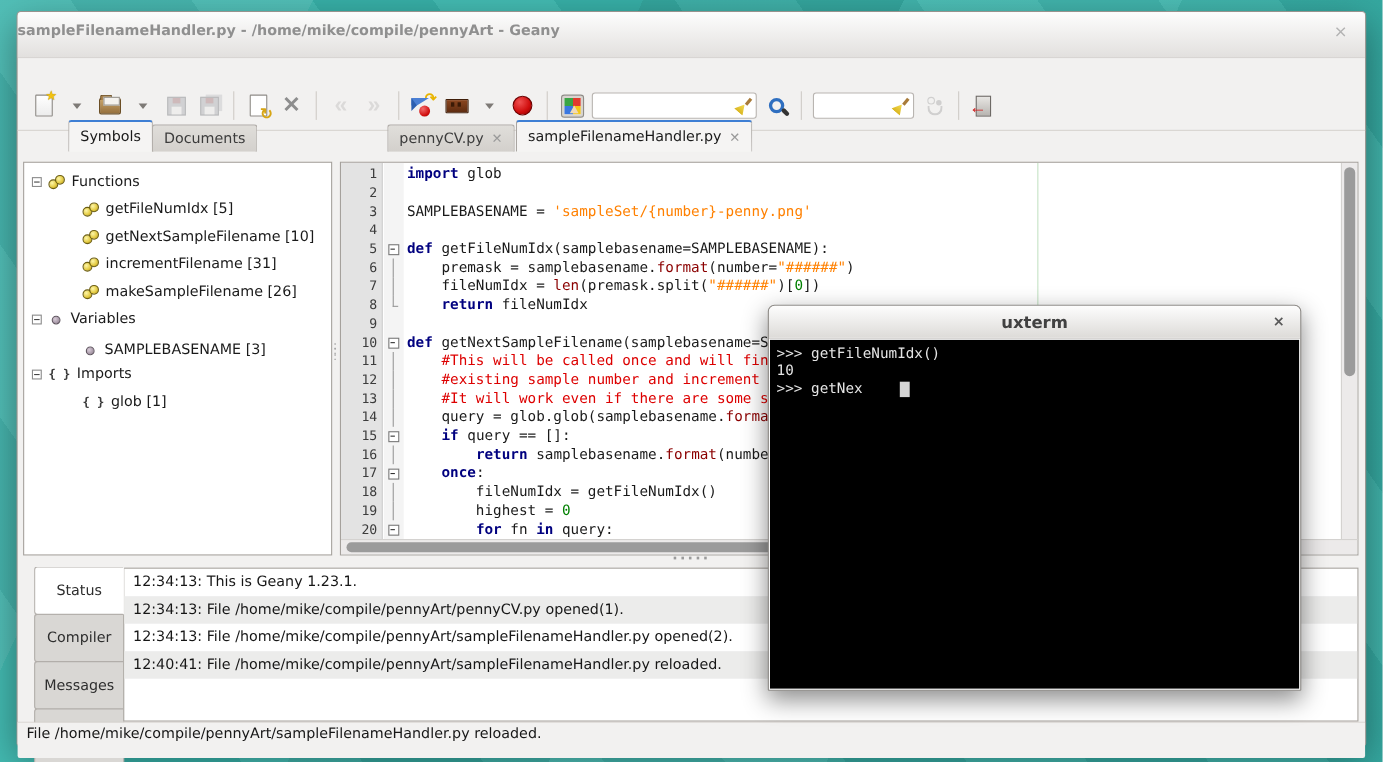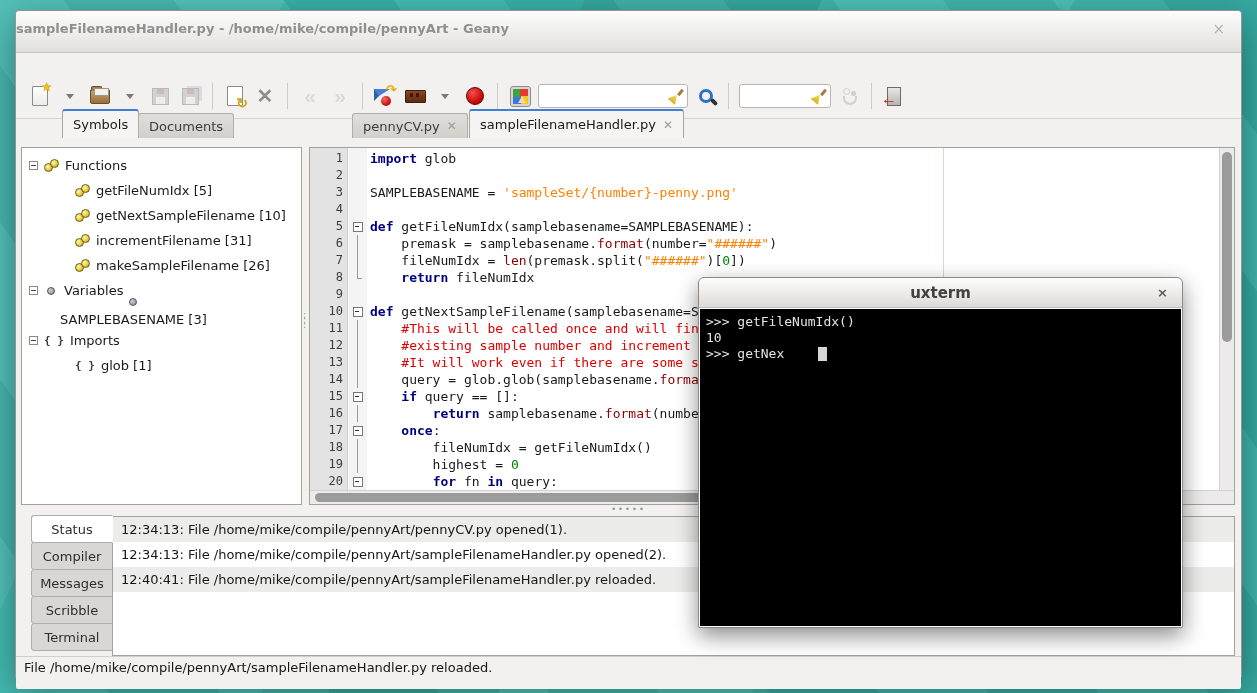--- a/index.html
+++ b/index.html
@@ -117,21 +117,21 @@
   .vthumb{ position:absolute; left:2px; top:4px; width:10px; height:190px; background:#9b9b9b; border-radius:6px; }
   .hscroll{ position:absolute; left:0; bottom:0; height:14px; right:0; background:#eceaea; border-top:1px solid #d4d2d0; }
   .hthumb{ position:absolute; left:5px; top:2px; height:9px; width:845px; background:#9b9b9b; border-radius:5px; }
 
   .side-splitter{ position:absolute; left:286px; top:136px; width:7px; height:358px; }
   .side-splitter .vdots{ position:absolute; left:1px; top:165px; color:#9a9a9a; font-size:10px; letter-spacing:0; line-height:5px; }
   .panel-splitter{ position:absolute; left:0; right:0; top:495px; height:9px; text-align:center; color:#9a9a9a; font-weight:bold; line-height:6px; letter-spacing:2px; }
 
   
   .btabs{ position:absolute; left:15px; top:505px; width:82px; }
-  .btab{ position:relative; height:28px; background:#d9d7d4; border:1px solid #b2aeaa; margin-top:-1px; display:flex; align-items:center; justify-content:center; color:#2e2e2e; border-radius:3px 0 0 3px; }
+  .btab{ position:relative; height:44px; background:#d9d7d4; border:1px solid #b2aeaa; margin-top:-1px; display:flex; align-items:center; justify-content:center; color:#2e2e2e; border-radius:3px 0 0 3px; }
   .btab.active{ background:#fff; border-right-color:#fff; z-index:2; }
   .msg-frame{ position:absolute; left:96px; top:505px; width:1123px; height:140px; background:#fff; border:1px solid #a5a19c; overflow:hidden; }
   .msg-row{ height:25px; line-height:25px; padding-left:8px; white-space:nowrap; color:#161616; }
   .msg-row.alt{ background:#ececeb; }
 
   .statusbar{ position:absolute; left:0; right:0; top:645px; height:33px; border-top:1px solid #d2cec9; line-height:21px; padding-left:8px; color:#161616; background:#f2f1f0; border-radius:0 0 2px 2px; }
 
   
   .uxterm{ position:absolute; left:698px; top:277px; width:485px; height:351px; background:#fafafa; border:1px solid #8d8a86; border-radius:6px 6px 1px 1px; box-shadow:0 8px 22px rgba(0,0,0,.45); z-index:50; }
   .uxtitle{ position:relative; height:30px; background:linear-gradient(#fdfdfd,#dddbd8); border-bottom:1px solid #c2bfbb; border-radius:6px 6px 0 0; text-align:center; line-height:30px; font-weight:bold; font-size:15px; color:#414141; }
@@ -263,21 +263,21 @@
           <div class="tree-row" style="top: 105px; left: 38px;">
             <span class="sp"></span>
             <span class="icon-method"></span>
             <span>makeSampleFilename [26]</span>
           </div>
           <div class="tree-row" style="top: 130px; left: 7px;">
             <span class="expander"></span>
             <span class="icon-variable"></span>
             <span>Variables</span>
           </div>
-          <div class="tree-row" style="top: 144px; left: 38px; flex-direction: column;">
+          <div class="tree-row" style="top: 158px; left: 38px;">
             <span class="sp"></span>
             <span class="icon-variable"></span>
             <span>SAMPLEBASENAME [3]</span>
           </div>
           <div class="tree-row" style="top: 180px; left: 7px;">
             <span class="expander"></span>
             <span class="icon-import">{ }</span>
             <span>Imports</span>
           </div>
           <div class="tree-row" style="top: 205px; left: 38px;">
@@ -349,20 +349,21 @@
           <span>Messages</span>
         </div>
         <div class="btab">
           <span>Scribble</span>
         </div>
         <div class="btab">
           <span>Terminal</span>
         </div>
       </div>
     <div class="msg-frame" id="messageList">
+        <div class="msg-row">12:34:13: This is Geany 1.23.1.</div>
         <div class="msg-row alt">12:34:13: File /home/mike/compile/pennyArt/pennyCV.py opened(1).</div>
         <div class="msg-row">12:34:13: File /home/mike/compile/pennyArt/sampleFilenameHandler.py opened(2).</div>
         <div class="msg-row alt">12:40:41: File /home/mike/compile/pennyArt/sampleFilenameHandler.py reloaded.</div>
       </div>
 
     <div class="statusbar">
       <span>File /home/mike/compile/pennyArt/sampleFilenameHandler.py reloaded.</span>
     </div>
   </div>
 

